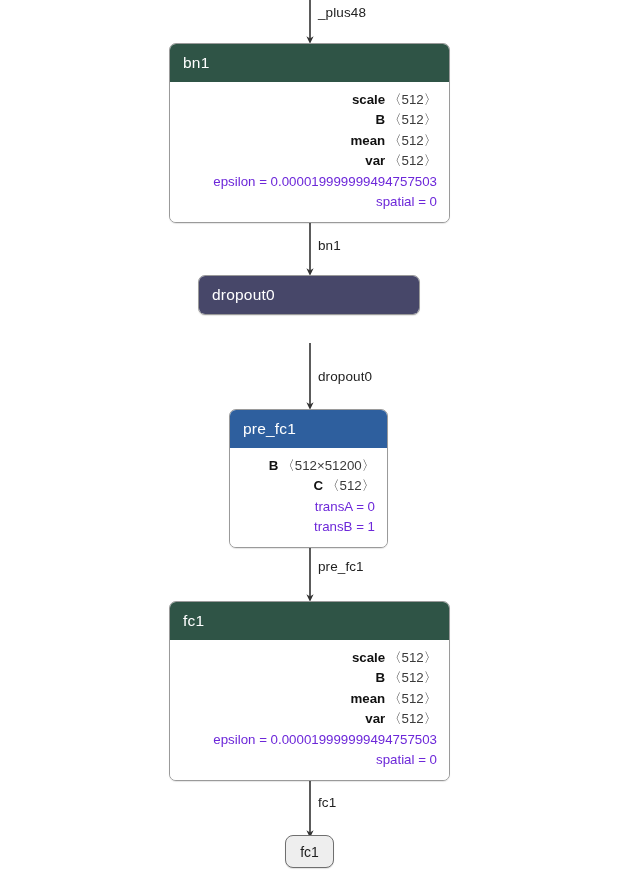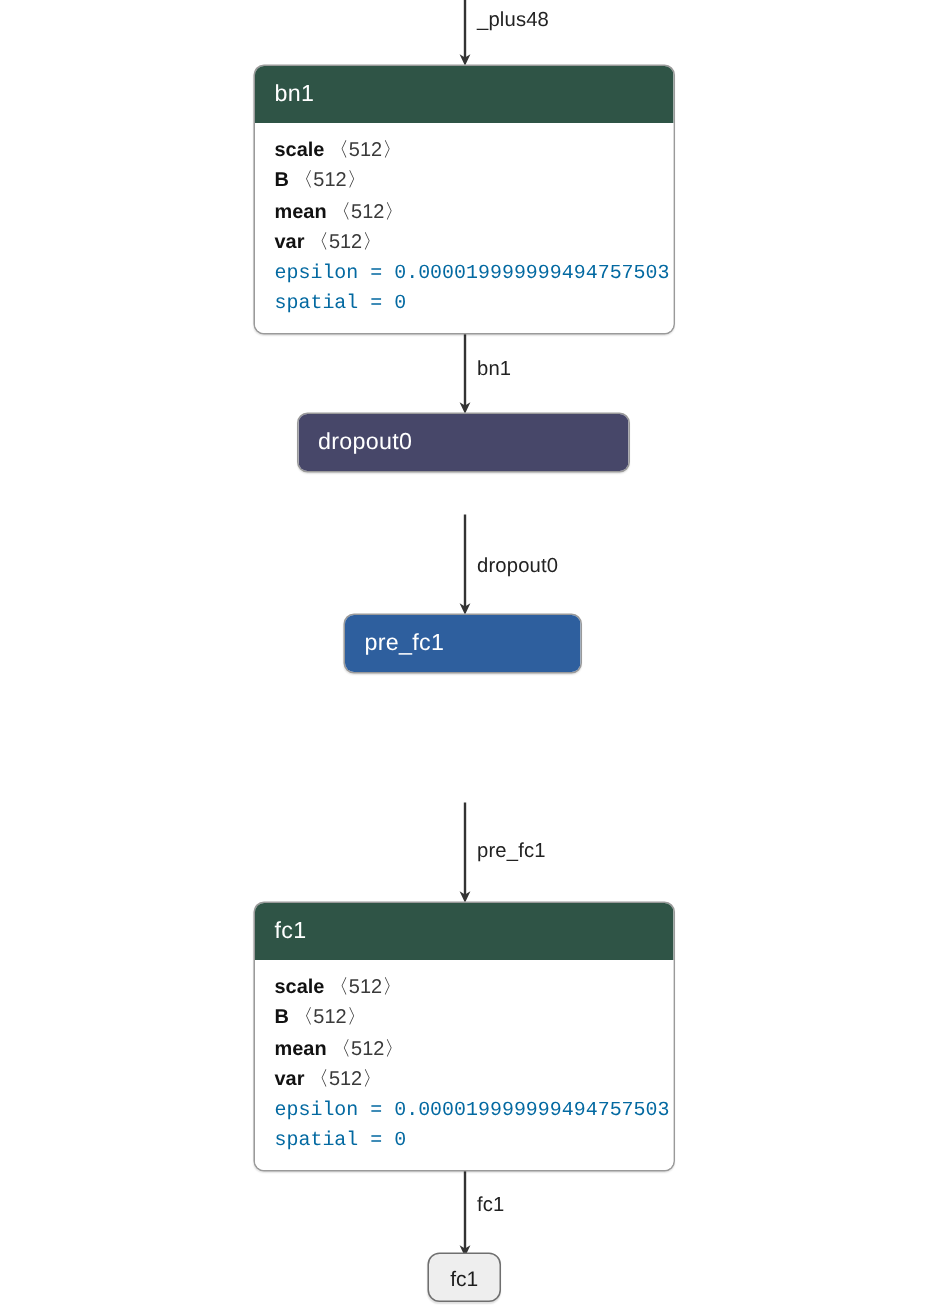--- a/index.html
+++ b/index.html
@@ -62,30 +62,31 @@
     letter-spacing: 0.2px;
   }
   .node-header.green  { background: #2f5446; }
   .node-header.blue   { background: #2e5f9e; }
   .node-header.purple { background: #474769; }
 
   .node-body {
     box-sizing: border-box;
     background: #ffffff;
     padding: 8px 12px 9px 13px;
+    text-align: right;
   }
   .attr-row {
     font-size: 13.3px;
     line-height: 20.6px;
     color: #1d1d1d;
     white-space: nowrap;
   }
   .attr-name { font-weight: bold; color: #111111; }
   .attr-dim  { font-weight: normal; color: #3a3a3a; padding-left: 3px; }
-  .attr-plain { font-weight: normal; color: #0369a1; font-family: Liberation Mono, monospace; }
+  .attr-plain { font-weight: normal; color: #6d28d9; }
 
   
   .node-body.single {
     padding: 5px 12px 6px 13px;
   }
 
   
   .node-terminal {
     position: absolute;
     box-sizing: border-box;
@@ -148,20 +149,30 @@
       <div class="attr-row attr-plain">spatial = 0</div>
     </div>
   </div>
 
   <div class="node" style="left:198px; top:275px; width:222px;">
     <div class="node-header purple">dropout0</div>
   </div>
 
   <div class="node" style="left:229px; top:409px; width:159px;">
     <div class="node-header blue">pre_fc1</div>
+    <div class="node-body">
+      <div class="attr-row">
+        <span class="attr-name">B</span><span class="attr-dim">〈512×51200〉</span>
+      </div>
+      <div class="attr-row">
+        <span class="attr-name">C</span><span class="attr-dim">〈512〉</span>
+      </div>
+      <div class="attr-row attr-plain">transA = 0</div>
+      <div class="attr-row attr-plain">transB = 1</div>
+    </div>
   </div>
 
   <div class="node" style="left:169px; top:601px; width:281px;">
     <div class="node-header green">fc1</div>
     <div class="node-body">
       <div class="attr-row">
         <span class="attr-name">scale</span><span class="attr-dim">〈512〉</span>
       </div>
       <div class="attr-row">
         <span class="attr-name">B</span><span class="attr-dim">〈512〉</span>

